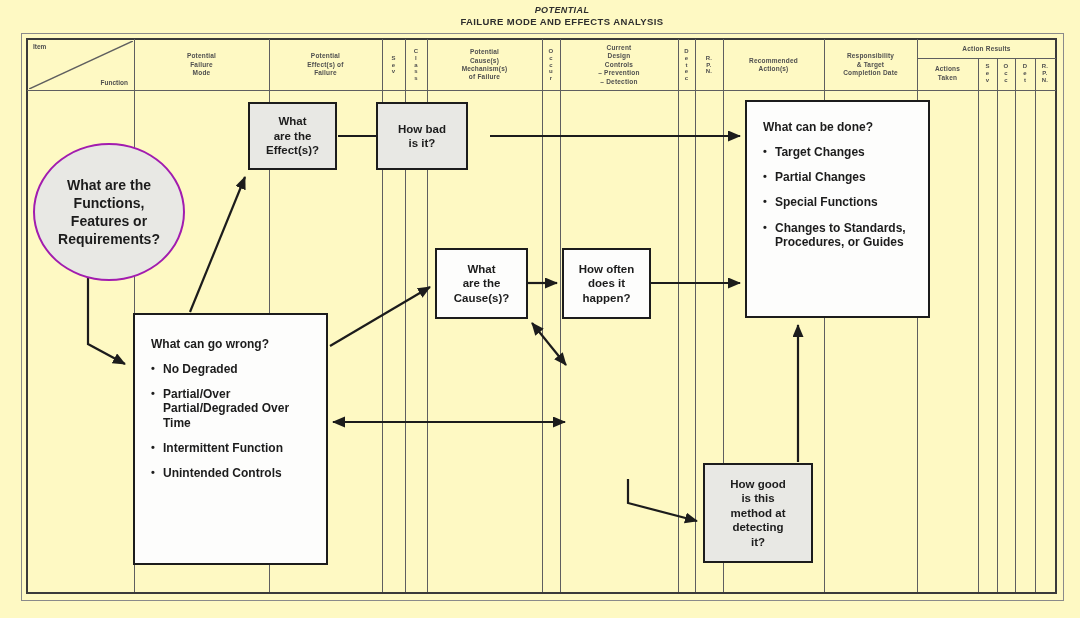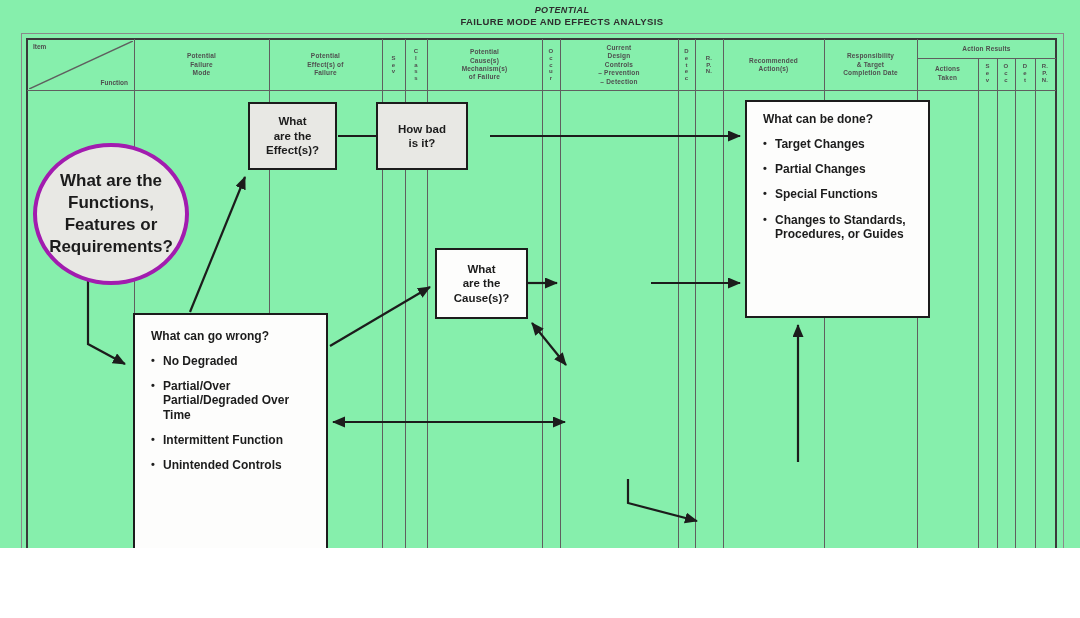--- a/index.html
+++ b/index.html
@@ -1,17 +1,17 @@
 <!DOCTYPE html>
 <html><head>
 <meta charset="utf-8">
 <style>
   html,body{margin:0;padding:0;background:#ffffff;}
   #canvas{
-    position:relative;width:1080px;height:548px;background:#86efac;
+    position:relative;width:1080px;height:618px;background:#fef9c3;
     font-family:"Liberation Sans",sans-serif;overflow:hidden;
   }
   
   #title{position:absolute;top:5px;left:22px;width:1080px;text-align:center;color:#2e2e2e;}
   #title .t1{font-size:9px;font-weight:bold;font-style:italic;letter-spacing:.4px;}
   #title .t2{font-size:9.5px;font-weight:bold;letter-spacing:.4px;margin-top:1px;}
   
   .frame-outer{position:absolute;left:21px;top:33px;width:1041px;height:566px;border:1px solid #8a8a8a;}
   .frame-inner{position:absolute;left:26px;top:38px;width:1031px;height:556px;border:2px solid #3a3a3a;box-sizing:border-box;}
   .vline{position:absolute;width:1px;background:#5f5f5f;}
@@ -28,27 +28,27 @@
     display:flex;align-items:center;justify-content:center;text-align:center;
     font-size:11.5px;font-weight:bold;color:#1c1c1c;line-height:1.25;white-space:pre-line;
   }
   .shaded{background:#e8e8e4;}
   .white{background:#fdfdfc;}
   .fbox-list{
     position:absolute;z-index:10;border:2px solid #1c1c1c;box-sizing:border-box;
     background:#fdfdfc;font-size:12px;font-weight:bold;color:#1c1c1c;line-height:1.18;
     padding:14px 10px 8px 16px;text-align:left;
   }
-  .fbox-list .list-title{margin-bottom:4px;}
+  .fbox-list .list-title{margin-bottom:4px;margin-top:8px;}
   .bullet-item{display:flex;margin-top:11px;}
   .bullet-dot{width:12px;flex:0 0 12px;text-align:left;font-size:11px;}
   .flow-ellipse{
-    position:absolute;z-index:10;border:4px solid #a21caf;border-radius:50%;
+    position:absolute;z-index:10;border:2px solid #a21caf;border-radius:50%;
     background:#e8e8e4;display:flex;align-items:center;justify-content:center;
-    text-align:center;font-size:17px;font-weight:bold;color:#1c1c1c;line-height:1.3;white-space:pre-line;
+    text-align:center;font-size:14px;font-weight:bold;color:#1c1c1c;line-height:1.3;white-space:pre-line;
   }
   #arrows{position:absolute;left:0;top:0;z-index:5;}
 </style>
 </head>
 <body>
 
 <div id="canvas">
 
   <div id="title">
     <div class="t1">POTENTIAL</div>
@@ -199,20 +199,23 @@
           <span class="bullet-dot">•</span>
           <span>Unintended Controls</span>
         </div>
       </div>
   </div>
 
   <div class="fbox white" style="left:435px;top:248px;width:93px;height:71px;">What
 are the
 Cause(s)?</div>
 
+  <div class="fbox white" style="left:562px;top:248px;width:89px;height:71px;">How often
+does it
+happen?</div>
 
   <div class="fbox-list" style="left:745px;top:100px;width:185px;height:218px;padding-top:10px;">
     <div class="list-title">What can be done?</div>
     <div>
         <div class="bullet-item">
           <span class="bullet-dot">•</span>
           <span>Target Changes</span>
         </div>
         <div class="bullet-item">
           <span class="bullet-dot">•</span>
@@ -223,14 +226,19 @@
           <span>Special Functions</span>
         </div>
         <div class="bullet-item">
           <span class="bullet-dot">•</span>
           <span>Changes to Standards, Procedures, or Guides</span>
         </div>
       </div>
   </div>
 
 
+  <div class="fbox shaded" style="left:703px;top:463px;width:110px;height:100px;">How good
+is this
+method at
+detecting
+it?</div>
 
 </div>
 
 </body></html>

